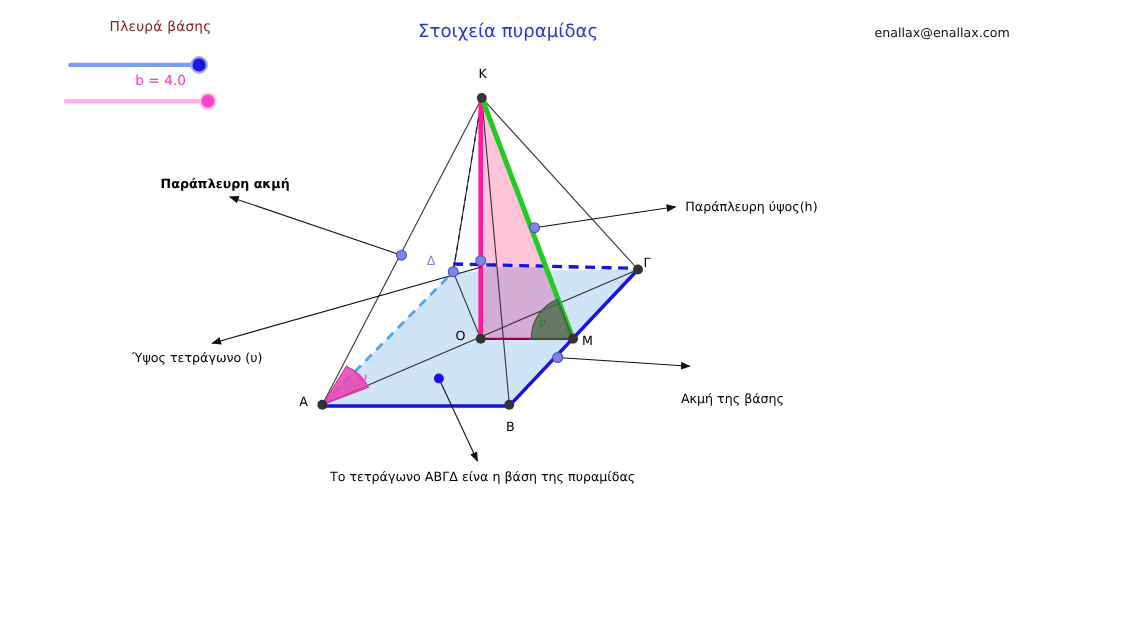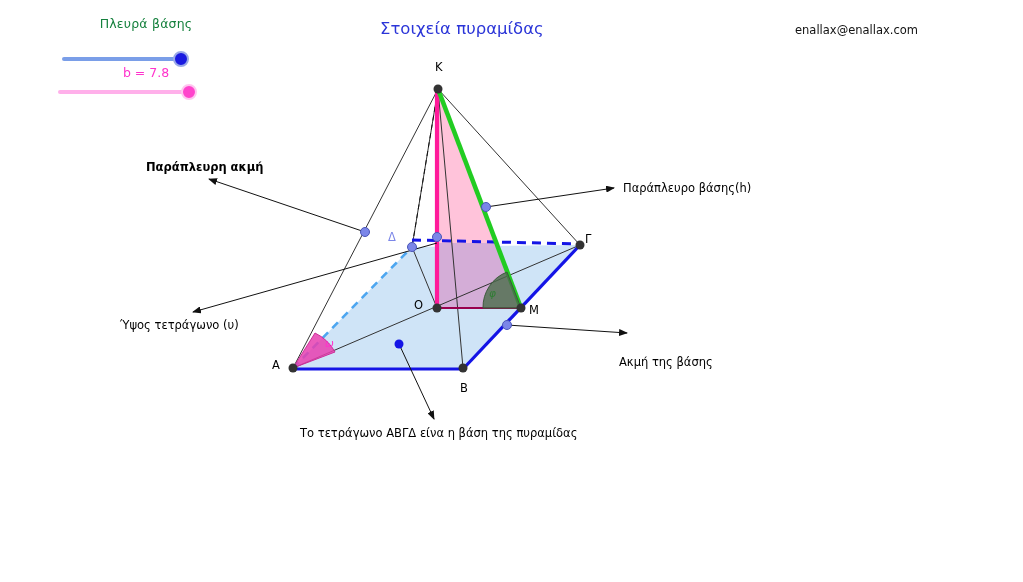--- a/index.html
+++ b/index.html
@@ -4,21 +4,21 @@
 <style>
   html,body{margin:0;padding:0;background:#ffffff;}
   body{width:1023px;height:582px;position:relative;overflow:hidden;
        font-family:"DejaVu Sans","Liberation Sans",sans-serif;}
 
   #stage{position:absolute;left:0;top:0;width:1023px;height:582px;}
 
   
   #slider-panel{position:absolute;left:56px;top:16px;width:180px;height:74px;}
   #slider-caption{position:absolute;left:0;top:0;width:180px;text-align:center;
-      font-size:12.5px;color:#15803d;letter-spacing:.2px;}
+      font-size:12.5px;color:#7f1d1d;letter-spacing:.2px;}
   #slider-value{position:absolute;left:0;top:49px;width:180px;text-align:center;
       font-size:12.5px;color:#ff33cc;}
   .sl-track{position:absolute;height:4px;border-radius:2px;}
   .sl-knob{position:absolute;border-radius:50%;}
 
   #slider-base-track{left:6px;top:41px;width:115px;background:#7a9ee8;}
   #slider-base-knob{left:117px;top:35px;width:16px;height:16px;
       background:#1a1ae0;border:2px solid #9aa9e8;box-sizing:border-box;}
   #slider-h-track{left:2px;top:74px;width:130px;background:#ffb0ea;}
   #slider-h-knob{left:125px;top:68px;width:16px;height:16px;
@@ -121,30 +121,30 @@
       <circle cx="486" cy="207" r="4.5" fill="#7b86e8" stroke="#4a55b8" stroke-width="1"></circle>
       <circle cx="507" cy="325" r="4.5" fill="#7b86e8" stroke="#4a55b8" stroke-width="1"></circle>
       <circle cx="399" cy="344" r="4.5" fill="#1414e6"></circle>
     </g>
   </svg>
 
   <div id="slider-panel">
     <div id="slider-caption">Πλευρά βάσης</div>
     <div class="sl-track" id="slider-base-track"></div>
     <div class="sl-knob" id="slider-base-knob"></div>
-    <div id="slider-value">b = 7.8</div>
+    <div id="slider-value">b = 4.0</div>
     <div class="sl-track" id="slider-h-track"></div>
     <div class="sl-knob" id="slider-h-knob"></div>
   </div>
 
   <div id="app-title">Στοιχεία πυραμίδας</div>
   <div id="author-email">enallax@enallax.com</div>
 
   <div class="ann" id="ann-lateral-edge">Παράπλευρη ακμή</div>
-  <div class="ann" id="ann-slant-height">Παράπλευρο βάσης(h)</div>
+  <div class="ann" id="ann-slant-height">Παράπλευρη ύψος(h)</div>
   <div class="ann" id="ann-pyramid-height">Ύψος τετράγωνο (υ)</div>
   <div class="ann" id="ann-base-edge">Ακμή της βάσης</div>
   <div class="ann" id="ann-base-square">Το τετράγωνο ΑΒΓΔ είνα η βάση της πυραμίδας</div>
 
   <div class="vlab" id="vlab-K">K</div>
   <div class="vlab" id="vlab-D">Δ</div>
   <div class="vlab" id="vlab-G">Γ</div>
   <div class="vlab" id="vlab-A">A</div>
   <div class="vlab" id="vlab-B">B</div>
   <div class="vlab" id="vlab-O">O</div>

